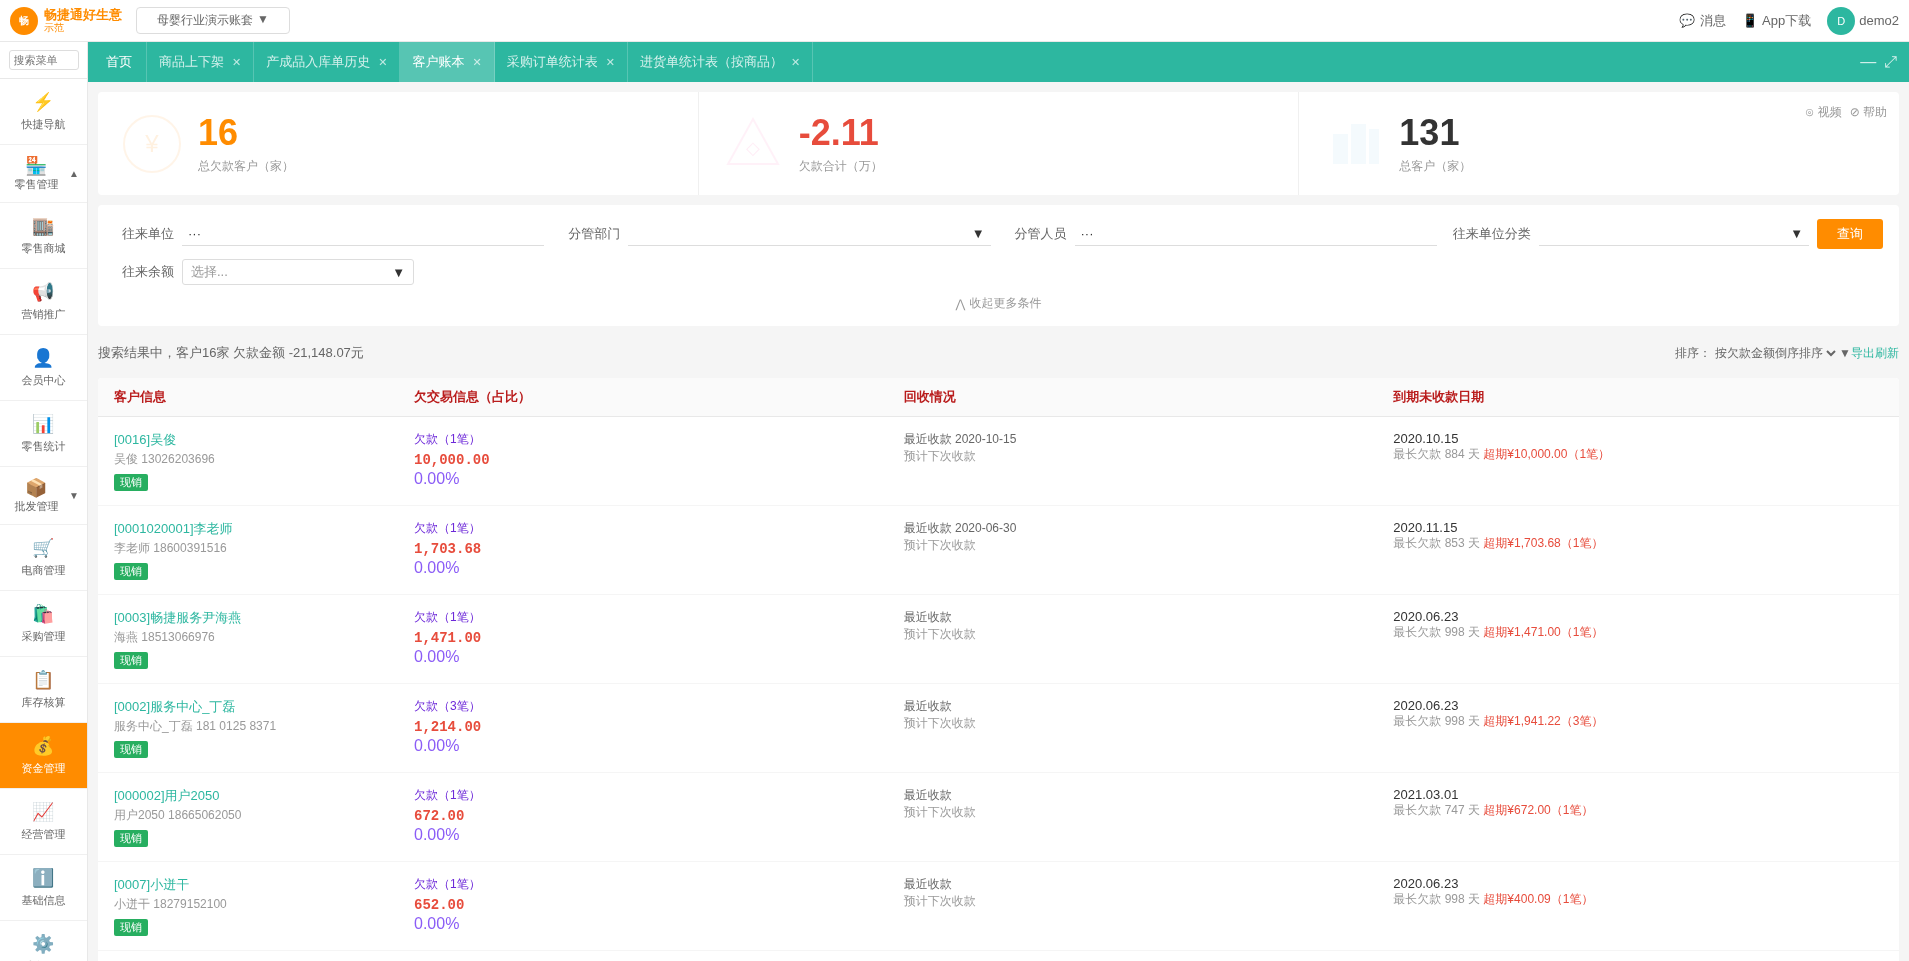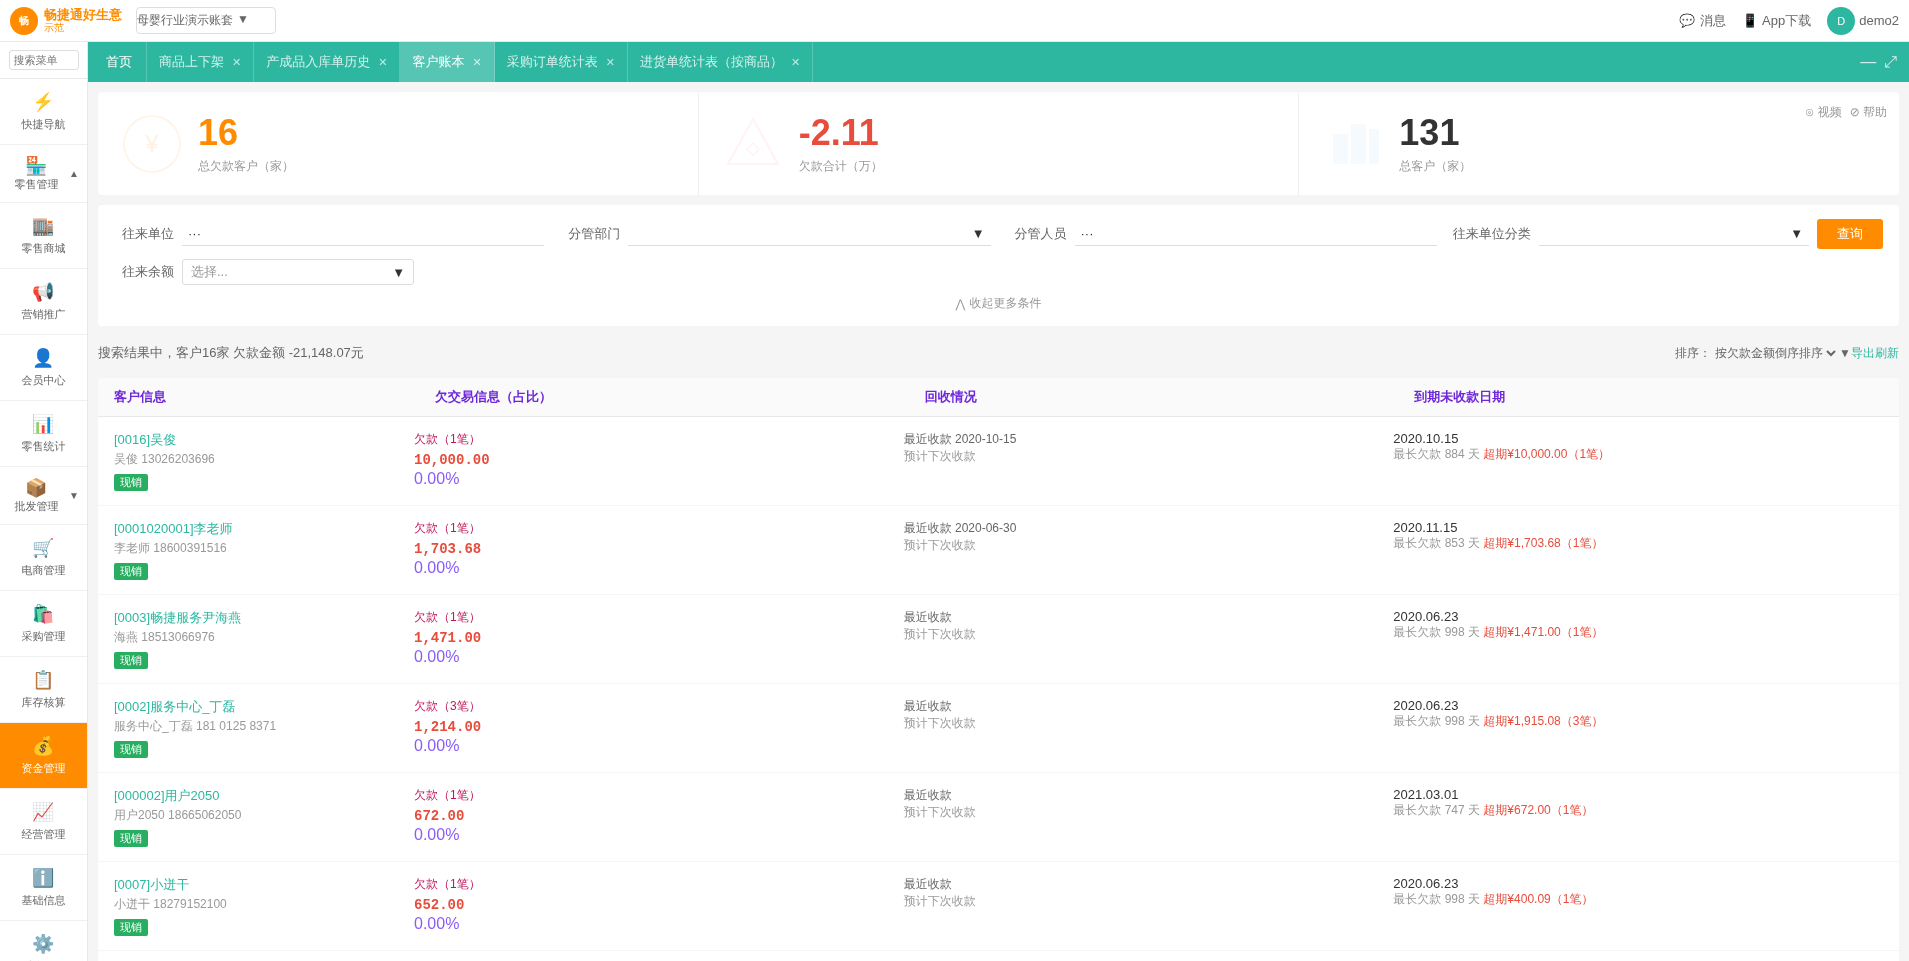--- a/index.html
+++ b/index.html
@@ -10,21 +10,21 @@
     .top-bar { height: 42px; background: #fff; display: flex; align-items: center; border-bottom: 1px solid #e8e8e8; padding: 0 10px; }
     .main-area { display: flex; flex: 1; overflow: hidden; }
     .sidebar { width: 88px; background: #fff; border-right: 1px solid #e8e8e8; display: flex; flex-direction: column; overflow-y: auto; }
     .content-area { flex: 1; display: flex; flex-direction: column; overflow: hidden; }
     .tab-bar { height: 40px; background: #2db7a0; display: flex; align-items: center; padding: 0 4px; }
     .main-content { flex: 1; background: #f5f5f5; overflow-y: auto; padding: 10px; }
 
     
     .logo-area { display: flex; align-items: center; gap: 6px; min-width: 200px; }
     .logo-icon { width: 28px; height: 28px; background: #ff8c00; border-radius: 50%; display: flex; align-items: center; justify-content: center; color: white; font-size: 10px; font-weight: bold; }
-    .company-select { display: flex; gap: 4px; padding: 4px 0; border: 1px solid #ddd; border-radius: 4px; cursor: pointer; color: #666; font-size: 12px; min-width: 140px; }
+    .company-select { display: flex; gap: 4px; padding: 4px 20px; border: 1px solid #ddd; border-radius: 4px; cursor: pointer; color: #666; font-size: 12px; min-width: 140px; }
     .top-actions { margin-left: auto; display: flex; align-items: center; gap: 16px; }
     .top-action-item { display: flex; align-items: center; gap: 4px; cursor: pointer; color: #666; font-size: 13px; }
     .avatar { width: 28px; height: 28px; background: #2db7a0; border-radius: 50%; display: flex; align-items: center; justify-content: center; color: white; font-size: 11px; }
 
     
     .sidebar-item { display: flex; flex-direction: column; align-items: center; justify-content: center; padding: 12px 4px; cursor: pointer; color: #666; font-size: 12px; gap: 4px; border-bottom: 1px solid #f0f0f0; }
     .sidebar-item.active { background: #ff8c00; color: white; }
     .sidebar-icon { font-size: 18px; }
     .sidebar-label { font-size: 11px; text-align: center; }
 
@@ -63,28 +63,28 @@
     .collapse-btn { display: flex; align-items: center; gap: 4px; color: #999; font-size: 12px; cursor: pointer; justify-content: center; margin-top: 4px; }
 
     
     .results-bar { display: flex; align-items: center; justify-content: space-between; padding: 8px 0; margin-bottom: 8px; }
     .results-info { font-size: 13px; color: #666; }
     .results-actions { display: flex; align-items: center; gap: 0; font-size: 12px; color: #666; }
     .sort-select { border: none; background: none; font-size: 12px; color: #666; cursor: pointer; }
 
     
     .data-table { background: white; border-radius: 4px; overflow: hidden; }
-    .table-header { display: grid; grid-template-columns: 300px 1fr 1fr 1fr; padding: 10px 16px; background: #fafafa; border-bottom: 1px solid #e8e8e8; font-size: 13px; color: #6d28d9; font-weight: bold; gap: 21px; }
+    .table-header { display: grid; grid-template-columns: 300px 1fr 1fr 1fr; padding: 10px 16px; background: #fafafa; border-bottom: 1px solid #e8e8e8; font-size: 13px; color: #b91c1c; font-weight: bold; }
     .table-row { display: grid; grid-template-columns: 300px 1fr 1fr 1fr; padding: 14px 16px; border-bottom: 1px solid #f5f5f5; align-items: start; }
     .customer-name { color: #2db7a0; font-size: 13px; cursor: pointer; text-decoration: none; }
     .customer-phone { font-size: 12px; color: #999; margin: 2px 0; }
     .tag { display: inline-block; padding: 1px 6px; border-radius: 2px; font-size: 11px; margin-top: 4px; }
     .tag.green { background: #27ae60; color: white; }
     .debt-amount { color: #e74c3c; font-size: 14px; font-weight: bold; font-family: Liberation Mono, monospace; }
-    .debt-label { color: #be185d; font-size: 12px; margin-bottom: 4px; }
+    .debt-label { color: #6d28d9; font-size: 12px; margin-bottom: 4px; }
     .debt-percent { color: #8b5cf6; font-size: 16px; margin-top: 2px; }
     .overdue-red { color: #e74c3c; font-size: 12px; cursor: pointer; }
     .overdue-info { font-size: 12px; color: #999; }
     .date-value { font-size: 13px; color: #333; }
 
     
     ::-webkit-scrollbar { width: 6px; height: 6px; }
     ::-webkit-scrollbar-track { background: #f1f1f1; }
     ::-webkit-scrollbar-thumb { background: #ccc; border-radius: 3px; }
   </style>
@@ -411,21 +411,21 @@
               <div class="debt-label">欠款（3笔）</div>
               <div class="debt-amount">1,214.00</div>
               <div class="debt-percent">0.00%</div>
             </div>
             <div>
               <div style="font-size:12px;color:#666;">最近收款</div>
               <div style="font-size:12px;color:#999;">预计下次收款</div>
             </div>
             <div>
               <div class="date-value">2020.06.23</div>
-              <div class="overdue-info">最长欠款 998 天 <a class="overdue-red">超期¥1,915.08（3笔）</a></div>
+              <div class="overdue-info">最长欠款 998 天 <a class="overdue-red">超期¥1,941.22（3笔）</a></div>
             </div>
           </div>
 
           <div class="table-row">
             <div>
               <div><a class="customer-name">[000002]用户2050</a></div>
               <div class="customer-phone">用户2050  18665062050</div>
               <span class="tag green">现销</span>
             </div>
             <div>

